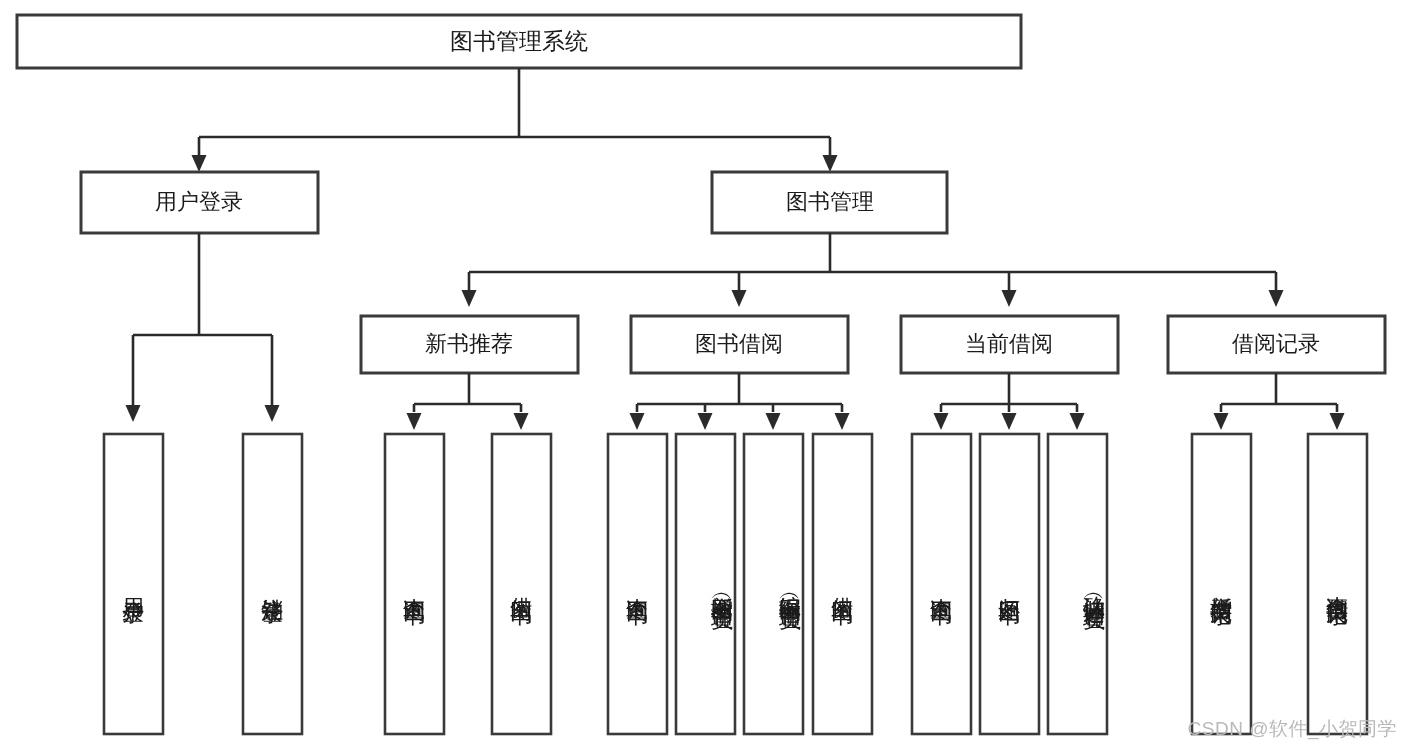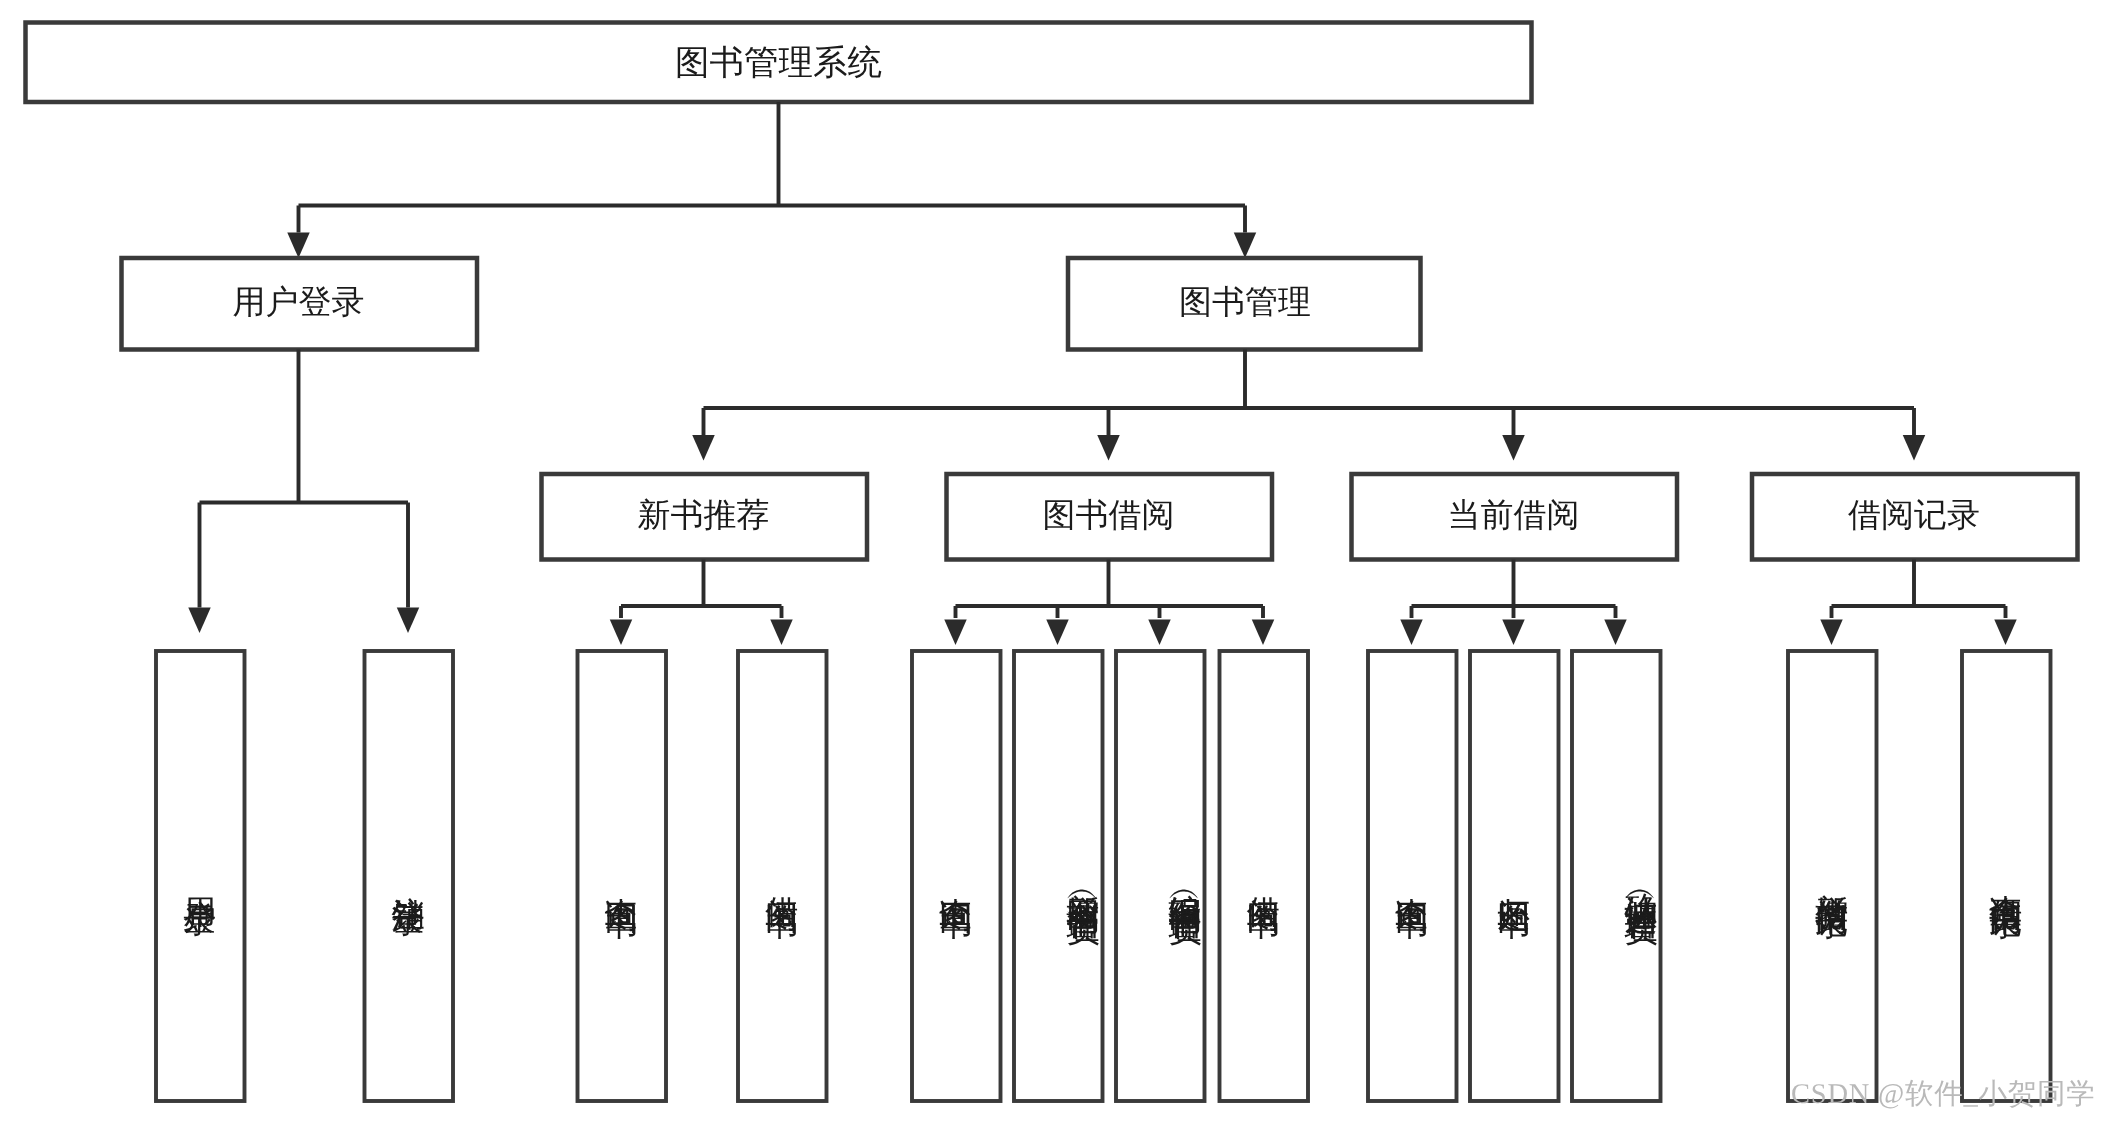--- a/index.html
+++ b/index.html
@@ -69,21 +69,21 @@
     line-height: 1.15;
     letter-spacing: 2px;
     color: #1b1b1b;
     white-space: nowrap;
     pointer-events: none;
   }
   .watermark {
     position: absolute;
     right: 8px;
     bottom: 5px;
-    font-family: Liberation Serif, serif;
+    font-family: Liberation Sans, sans-serif;
     font-size: 19px;
     color: #b9b9b9;
     white-space: nowrap;
     letter-spacing: 0.5px;
   }
 </style>
 </head>
 <body>
 
 <div id="diagram-root">

